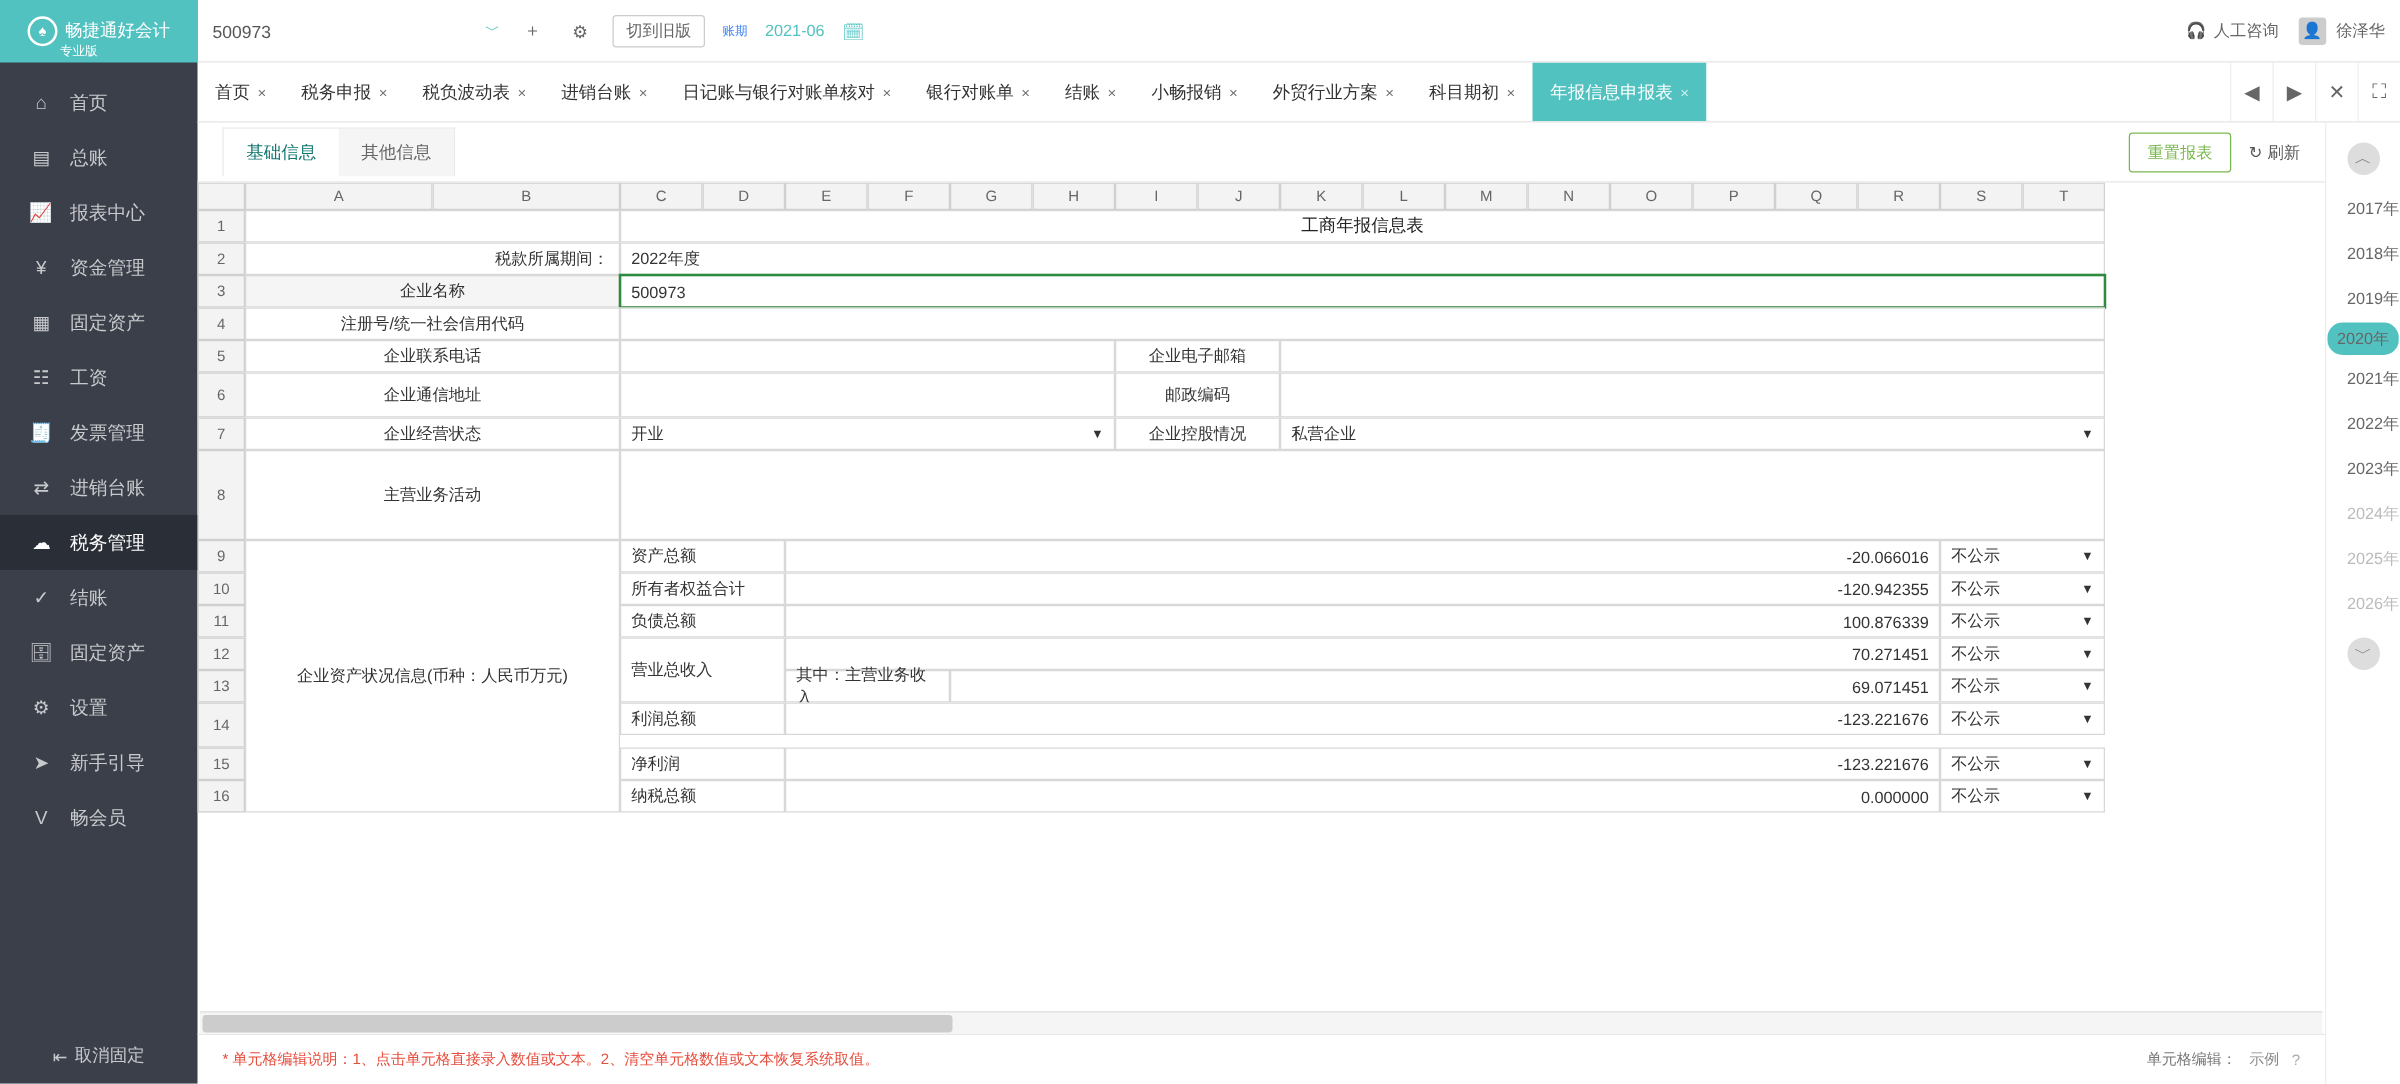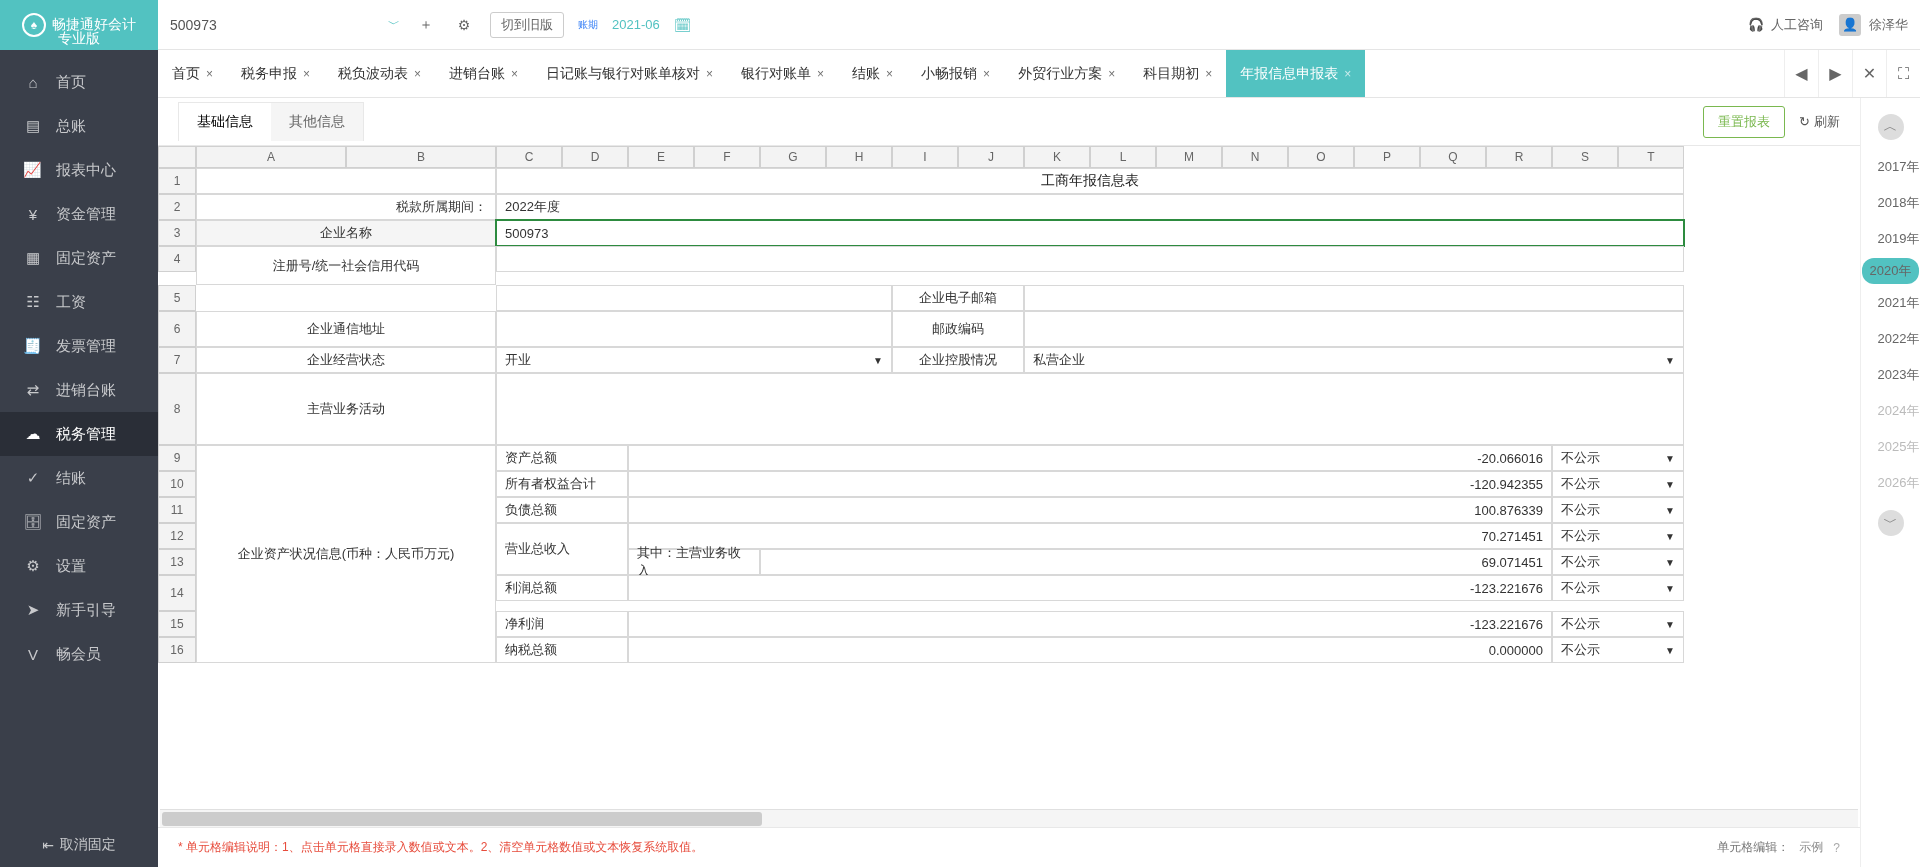--- a/index.html
+++ b/index.html
@@ -29,21 +29,21 @@
 .tab-scroll{flex:1;display:flex;align-items:center;overflow:hidden}
 .tab{padding:0 14px;height:100%;display:flex;align-items:center;gap:6px;font-size:14px;color:#333;cursor:pointer;white-space:nowrap}
 .tab.active{background:#52c2c1;color:#fff}
 .tab-close{font-size:12px;cursor:pointer;opacity:.7}
 .tab-ctrl{width:34px;display:flex;align-items:center;justify-content:center;border-left:1px solid #eee;cursor:pointer;font-size:16px;color:#666}
 .workspace{flex:1;display:flex;min-height:0}
 .content{flex:1;display:flex;flex-direction:column;min-width:0}
 .subtab-row{display:flex;align-items:center;height:48px;border-bottom:1px solid #e8e8e8;padding:0 20px}
 .subtabs{display:flex;border:1px solid #e8e8e8;border-bottom:none}
 .subtab{padding:10px 18px;font-size:14px;color:#666;cursor:pointer;background:#f5f5f5}
-.subtab.active{background:#fff;color:#000000}
+.subtab.active{background:#fff;color:#0f766e}
 .subtab-right{margin-left:auto;display:flex;gap:14px;align-items:center}
 .btn-regen{border:1px solid #7ab84f;color:#7ab84f;padding:6px 14px;border-radius:3px;cursor:pointer;font-size:13px;background:#fff}
 .btn-refresh{display:flex;align-items:center;gap:4px;cursor:pointer;color:#555;font-size:13px}
 .sheet-wrap{flex:1;overflow:auto;position:relative}
 .sheet{display:grid;grid-template-columns:38px 150px 150px repeat(17,66px) 66px;font-size:13px}
 .colhdr,.rowhdr,.corner{background:#f3f3f3;border:0.5px solid #d0d0d0;display:flex;align-items:center;justify-content:center;color:#666;font-size:12px}
 .corner{grid-column:1;grid-row:1;height:22px}
 .colhdr{height:22px;grid-row:1}
 .rowhdr{grid-column:1}
 .cell{border:0.5px solid #d8d8d8;display:flex;align-items:center;padding:0 8px;background:#fff;font-size:13px;color:#333}
@@ -63,21 +63,21 @@
 .hscroll{height:18px;border-top:1px solid #e0e0e0;background:#f5f5f5;position:relative;margin:0 2px}
 .hscroll-thumb{position:absolute;height:14px;top:2px;left:2px;width:600px;background:#ccc;border-radius:3px}
 </style>
 </head>
 <body>
 
 <div class="sidebar">
   <div class="logo" style="position:relative">
     <span class="logo-icon">♠</span>
     <span>畅捷通好会计</span>
-    <span style="position:absolute;bottom:2px;left:58px;font-size:14px">专业版</span>
+    <span style="position:absolute;bottom:2px;left:48px;font-size:10px">专业版</span>
   </div>
   <div class="nav" id="nav">
       <div class="nav-item">
         <span class="nav-icon">⌂</span>
         <span>首页</span>
       </div>
       <div class="nav-item">
         <span class="nav-icon">▤</span>
         <span>总账</span>
       </div>
@@ -268,22 +268,23 @@
             <div class="rowhdr" style="grid-row:14;height:26px">13</div>
             <div class="rowhdr" style="grid-row:15;height:36px">14</div>
             <div class="rowhdr" style="grid-row:16;height:26px">15</div>
             <div class="rowhdr" style="grid-row:17;height:26px">16</div>
             <div class="cell " style="grid-row:2;grid-column:2/4;height:26px"></div>
             <div class="cell center title" style="grid-row:2;grid-column:4/22;height:26px">工商年报信息表</div>
             <div class="cell right" style="grid-row:3;grid-column:2/4;height:26px">税款所属期间：</div>
             <div class="cell " style="grid-row:3;grid-column:4/22;height:26px">2022年度</div>
             <div class="cell center" style="grid-area: 4 / 2 / auto / 4; height: 26px; background: rgb(245, 245, 245);">企业名称</div>
             <div class="cell selected" style="grid-row:4;grid-column:4/22;height:26px">500973</div>
-            <div class="cell center" style="grid-row:5;grid-column:2/4;height:39px">注册号/统一社会信用代码</div>
+            <div class="cell center" style="grid-row:5;grid-column:2/4;height:26px">注册号/统一社会信用代码</div>
             <div class="cell " style="grid-row:5;grid-column:4/22;height:26px"></div>
+            <div class="cell center" style="grid-row:6;grid-column:2/4;height:26px">企业联系电话</div>
             <div class="cell " style="grid-row:6;grid-column:4/10;height:26px"></div>
             <div class="cell center" style="grid-row:6;grid-column:10/12;height:26px">企业电子邮箱</div>
             <div class="cell " style="grid-row:6;grid-column:12/22;height:26px"></div>
             <div class="cell center" style="grid-row:7;grid-column:2/4;height:36px">企业通信地址</div>
             <div class="cell " style="grid-row:7;grid-column:4/10;height:36px"></div>
             <div class="cell center" style="grid-row:7;grid-column:10/12;height:36px">邮政编码</div>
             <div class="cell " style="grid-row:7;grid-column:12/22;height:36px"></div>
             <div class="cell center" style="grid-row:8;grid-column:2/4;height:26px">企业经营状态</div>
             <div class="cell center" style="grid-row:8;grid-column:4/10;height:26px">开业<span class="dd-arrow">▼</span></div>
             <div class="cell center" style="grid-row:8;grid-column:10/12;height:26px">企业控股情况</div>

